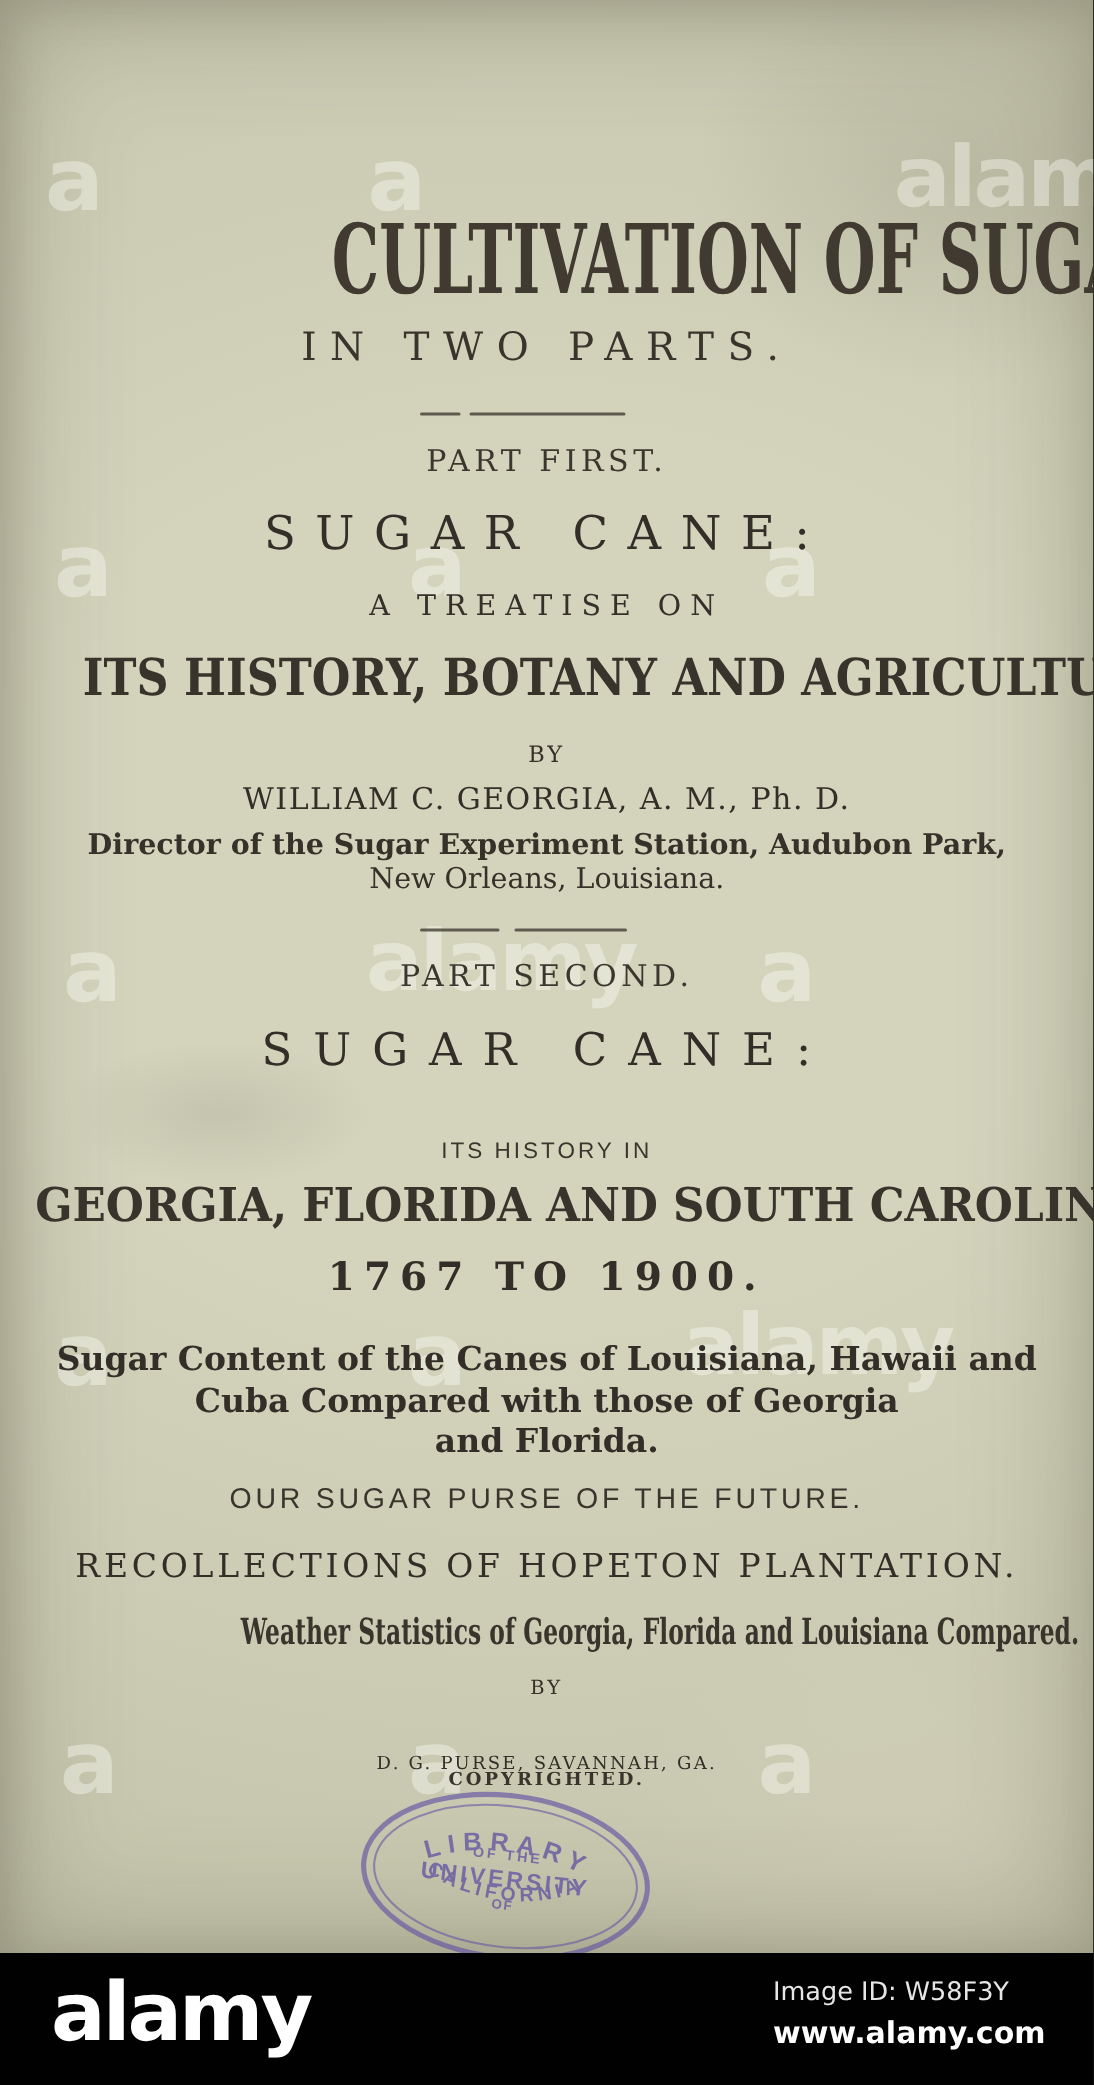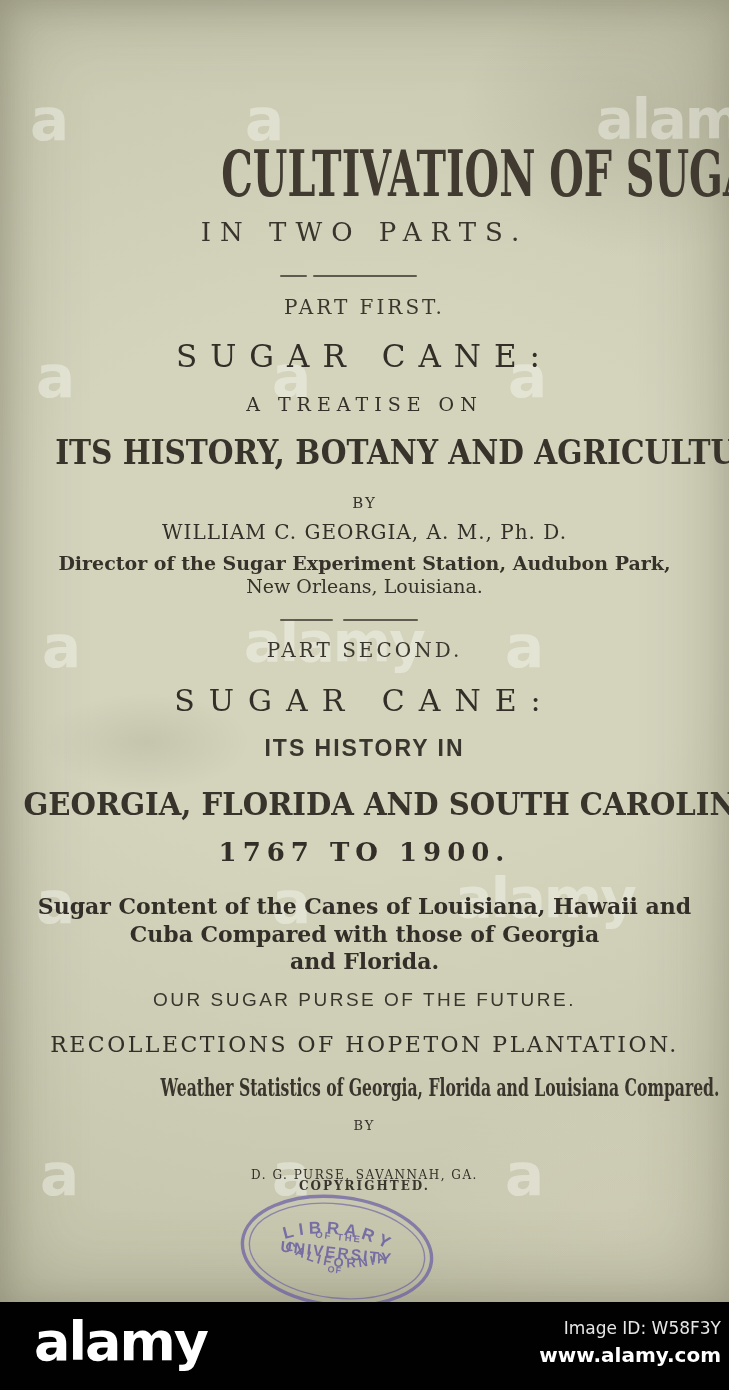--- a/index.html
+++ b/index.html
@@ -29,21 +29,21 @@
   .sugar1       {top:339px;font-size:31px;letter-spacing:13px;color:#332f28;}
   .treatise     {top:394px;font-size:19px;letter-spacing:6px;}
   .hist-botany  {top:433px;font-size:34px;font-weight:bold;color:#38332b;}
   .hist-botany .cond{transform:scaleX(.87);}
   .by1          {top:495px;font-size:15px;letter-spacing:2px;}
   .stubbs       {top:521px;font-size:20px;letter-spacing:1px;color:#332f28;}
   .director1    {top:553px;font-size:19px;font-weight:bold;color:#36322a;}
   .director2    {top:576px;font-size:19px;font-weight:normal;color:#36322a;}
   .part-second  {top:639px;font-size:20px;letter-spacing:3px;color:#3c372e;}
   .sugar2       {top:684px;font-size:30px;letter-spacing:14px;color:#332f28;}
-  .hist-in      {top:736px;font-size:23px;letter-spacing:2px;color:#3a362e;font-weight:bold;}
+  .hist-in      {top:760px;font-size:15px;letter-spacing:2px;color:#3a362e;}
   .georgia      {top:787px;font-size:31px;font-weight:bold;color:#38332b;}
   .georgia .cond{transform:scaleX(.94);}
   .years        {top:838px;font-size:26px;font-weight:bold;letter-spacing:6px;color:#332f28;}
   .content1     {top:894px;font-size:22px;font-weight:bold;color:#332f28;}
   .content2     {top:922px;font-size:22px;font-weight:bold;color:#332f28;}
   .content3     {top:949px;font-size:22px;font-weight:bold;color:#332f28;}
   .supply       {top:989px;font-size:19px;letter-spacing:2.5px;color:#3a362e;}
   .recoll       {top:1033px;font-size:22px;letter-spacing:2.5px;color:#332f28;}
   .weather      {top:1075px;font-size:24px;font-weight:bold;color:#3a352c;padding-left:10px;}
   .weather .cond{transform:scaleX(.65);}
@@ -65,21 +65,21 @@
   
   .stamp{position:absolute;left:237px;top:1194px;width:200px;height:114px;
          transform:rotate(6.5deg);opacity:.82;}
   .stamp text{font-family:"Liberation Sans",sans-serif;font-weight:bold;fill:#675ba3;}
 
   
   .footer{position:absolute;left:0;bottom:0;width:729px;height:88px;background:#010101;
           font-family:"DejaVu Sans",sans-serif;}
   .footer-logo{position:absolute;left:34px;top:8px;font-size:54px;font-weight:bold;
                color:#ffffff;letter-spacing:-2px;line-height:1.2;}
-  .footer-right{position:absolute;right:8px;top:16px;text-align:right;}
+  .footer-right{position:absolute;right:32px;top:16px;text-align:left;}
   .footer-id{font-size:17px;color:#e6e6e6;line-height:1.2;}
   .footer-url{font-size:20px;color:#ffffff;font-weight:bold;line-height:1.2;margin-top:5px;}
 </style>
 </head>
 <body>
 
 <div class="canvas">
 
   <div class="paper">
 

